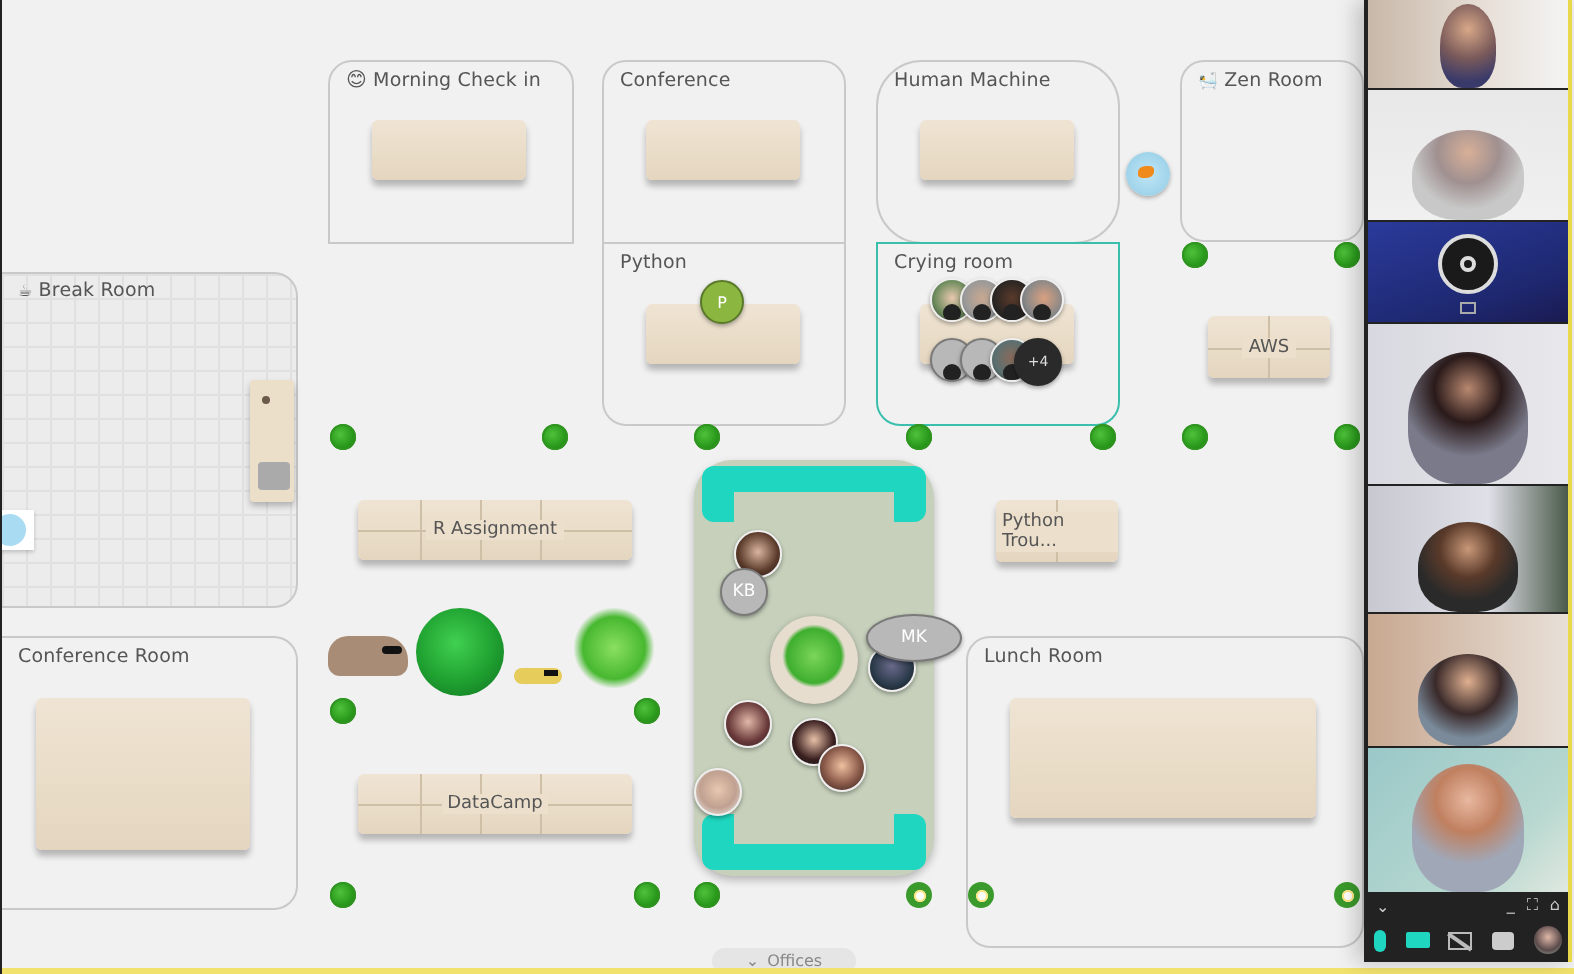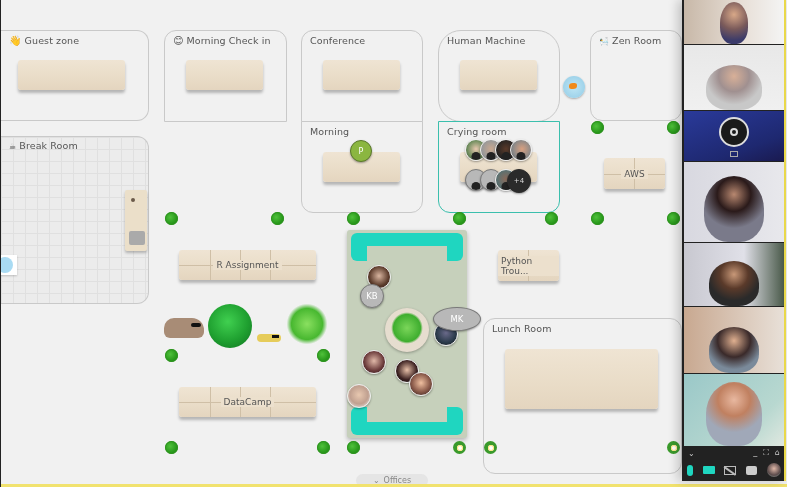--- a/index.html
+++ b/index.html
@@ -29,24 +29,20 @@
   .tile .person { position: absolute; left: 50%; transform: translateX(-50%); border-radius: 50% 50% 40% 40%; }
   .ctrl-row { position: absolute; left: 0; width: 104px; display: flex; align-items: center; justify-content: space-around; }
   #yellow-strip { position: absolute; left: 0; bottom: 0; width: 787px; height: 3px; background: #f1e26e; }
   #offices-bar { position: absolute; left: 355px; top: 474px; width: 72px; height: 13px; background: #e5e5e5; border-radius: 7px; font-size: 8px; color: #888; display: flex; align-items: center; justify-content: center; gap: 4px; }
 </style>
 </head>
 <body>
 
 <div id="stage">
 
-  <div class="room" style="left:0;top:30px;width:148px;height:91px;border-left:none;border-top-left-radius:0;border-bottom-left-radius:0;">
-    <div class="room-label"><span class="emoji">👋</span><span>Guest zone</span></div>
-    <div class="table" style="left:17px;top:29px;width:107px;height:30px;"></div>
-  </div>
 
   <div class="room flat-bottom" style="left:163px;top:30px;width:123px;height:92px;">
     <div class="room-label"><span class="emoji">😊</span><span>Morning Check in</span></div>
     <div class="table" style="left:21px;top:29px;width:77px;height:30px;"></div>
   </div>
 
   <div class="room flat-bottom" style="left:300px;top:30px;width:122px;height:92px;">
     <div class="room-label">Conference</div>
     <div class="table" style="left:21px;top:29px;width:77px;height:30px;"></div>
   </div>
@@ -70,21 +66,21 @@
       <div style="position:absolute;left:6px;top:8px;width:4px;height:4px;border-radius:50%;background:#6b5a4a;"></div>
       <div style="position:absolute;left:4px;top:41px;width:16px;height:14px;background:#aaa;border-radius:2px;"></div>
     </div>
     <div style="position:absolute;left:-4px;top:118px;width:20px;height:20px;background:#fff;box-shadow:0 1px 2px rgba(0,0,0,0.2);">
       <div style="position:absolute;left:0;top:2px;width:16px;height:16px;border-radius:50%;background:#a9dbf3;"></div>
     </div>
   </div>
 
 
   <div class="room flat-top" style="left:300px;top:121px;width:122px;height:92px;">
-    <div class="room-label">Morning</div>
+    <div class="room-label">Python</div>
     <div class="table" style="left:21px;top:30px;width:77px;height:30px;"></div>
     <div class="avatar" style="left:48px;top:18px;width:22px;height:22px;background:#8bb640;border-color:#5a7a2a;">P</div>
   </div>
 
   <div class="room flat-top active" style="left:437px;top:121px;width:122px;height:92px;border-width:1.5px;">
     <div class="room-label">Crying room</div>
     <div class="table" style="left:21px;top:30px;width:77px;height:30px;"></div>
     <div class="avatar photo" style="left:26px;top:17px;width:22px;height:22px;background:radial-gradient(circle at 50% 45%,#e8c8b0 0%,#6a8a5a 60%,#333 100%);">
         <span class="mic"></span>
       </div>
@@ -134,27 +130,31 @@
 
   <div class="table lined" style="left:178px;top:387px;width:137px;height:30px;">
     <div class="seg" style="left:31px;"></div>
       <div class="seg" style="left:61px;"></div>
       <div class="seg" style="left:91px;"></div>
     <div class="table-label">
         <span>DataCamp</span>
       </div>
   </div>
 
+  <div class="room" style="left:0;top:318px;width:148px;height:137px;border-left:none;border-top-left-radius:0;border-bottom-left-radius:0;">
+    <div class="room-label">Conference Room</div>
+    <div class="table" style="left:17px;top:30px;width:107px;height:76px;"></div>
+  </div>
 
   <div class="room" style="left:482px;top:318px;width:199px;height:156px;">
     <div class="room-label">Lunch Room</div>
     <div class="table" style="left:21px;top:30px;width:153px;height:60px;"></div>
   </div>
 
-  <div style="position:absolute;left:346px;top:230px;width:120px;height:208px;background:#c6d0bb;border-radius:3px;box-shadow:0 2px 4px rgba(0,0,0,0.25);">
+  <div style="position:absolute;left:346px;top:230px;width:120px;height:208px;background:#c6d0bb;border-radius:19px;box-shadow:0 2px 4px rgba(0,0,0,0.25);">
     <div style="position:absolute;left:4px;top:3px;width:112px;height:28px;background:#1fd6c0;border-radius:6px;">
       <div style="position:absolute;left:16px;top:13px;width:80px;height:16px;background:#c6d0bb;"></div>
     </div>
     <div style="position:absolute;left:4px;bottom:3px;width:112px;height:28px;background:#1fd6c0;border-radius:6px;">
       <div style="position:absolute;left:16px;top:-1px;width:80px;height:16px;background:#c6d0bb;"></div>
     </div>
     <div style="position:absolute;left:38px;top:78px;width:44px;height:44px;border-radius:50%;background:#e6ddcf;box-shadow:0 1px 3px rgba(0,0,0,0.3);">
       <div style="position:absolute;left:6px;top:4px;width:32px;height:32px;background:radial-gradient(circle,#7bd65a 0%,#3fae2f 60%,transparent 70%);"></div>
     </div>
     <div class="avatar photo" style="left:20px;top:35px;width:24px;height:24px;background:radial-gradient(circle at 50% 45%,#d9b5a0 0%,#5a3a2a 60%,#2a1a1a 100%);"></div>

